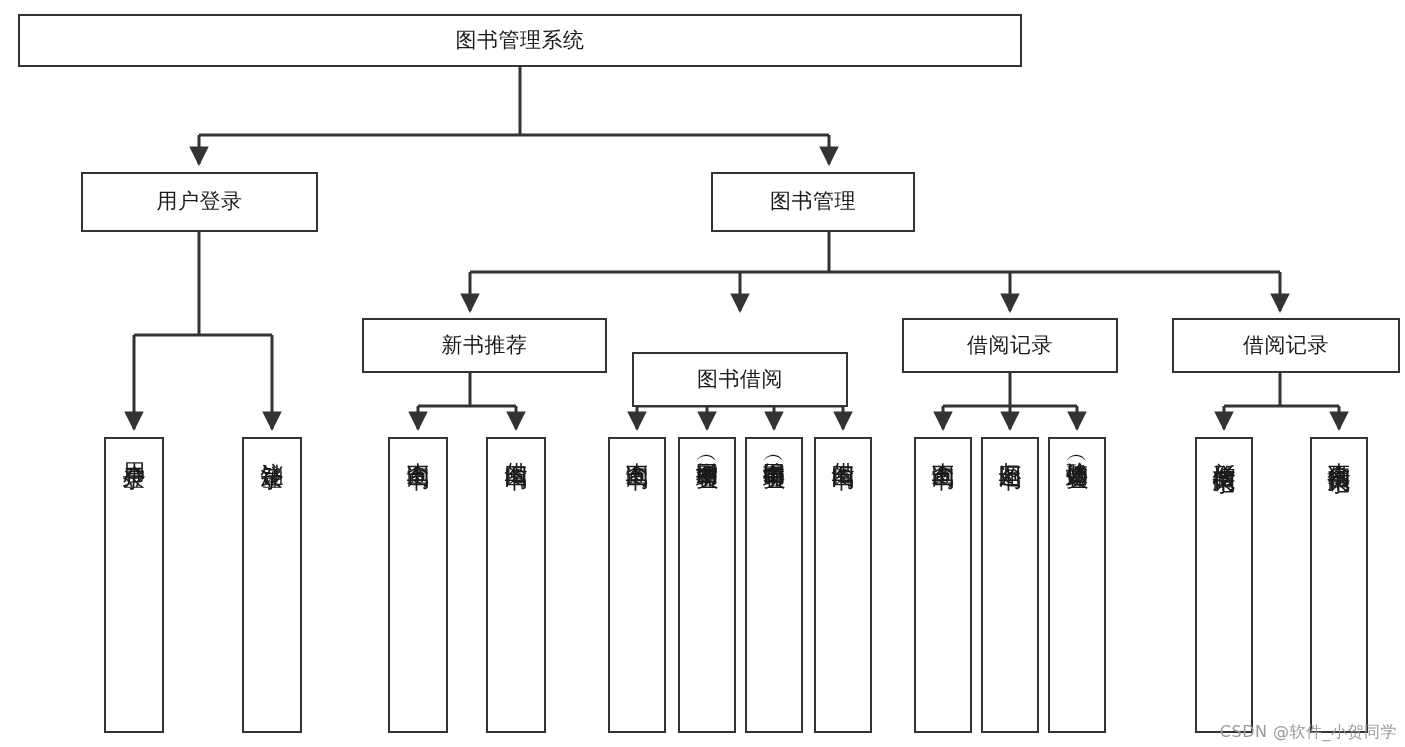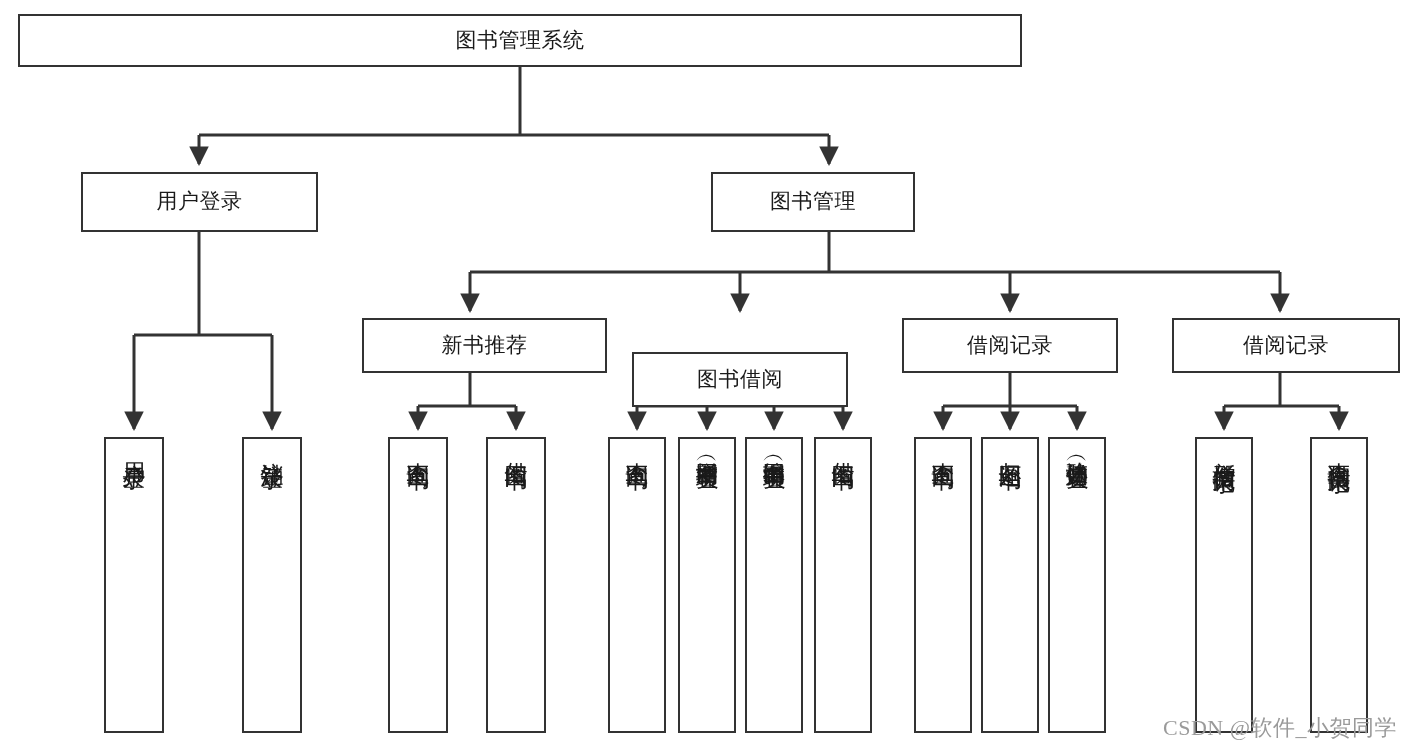--- a/index.html
+++ b/index.html
@@ -63,25 +63,24 @@
     max-height: 100%;
   }
   .node.vert.tall-text .node-label {
     font-size: 22px;
     letter-spacing: 1px;
   }
   #watermark {
     position: absolute;
     right: 8px;
     bottom: 4px;
-    font-size: 22px;
+    font-size: 16px;
     color: #9a9a9a;
     letter-spacing: 0.5px;
     white-space: nowrap;
-    font-family: Liberation Serif, serif;
   }
 </style>
 </head>
 <body>
 
 <div id="diagram-root">
 
   <svg id="edge-layer" viewBox="0 0 1405 747" width="1405" height="747" xmlns="http://www.w3.org/2000/svg">
     <defs>
       <marker id="arrowhead" viewBox="0 0 10 10" refX="9" refY="5" markerWidth="6.5" markerHeight="6.5" orient="auto-start-reverse">

